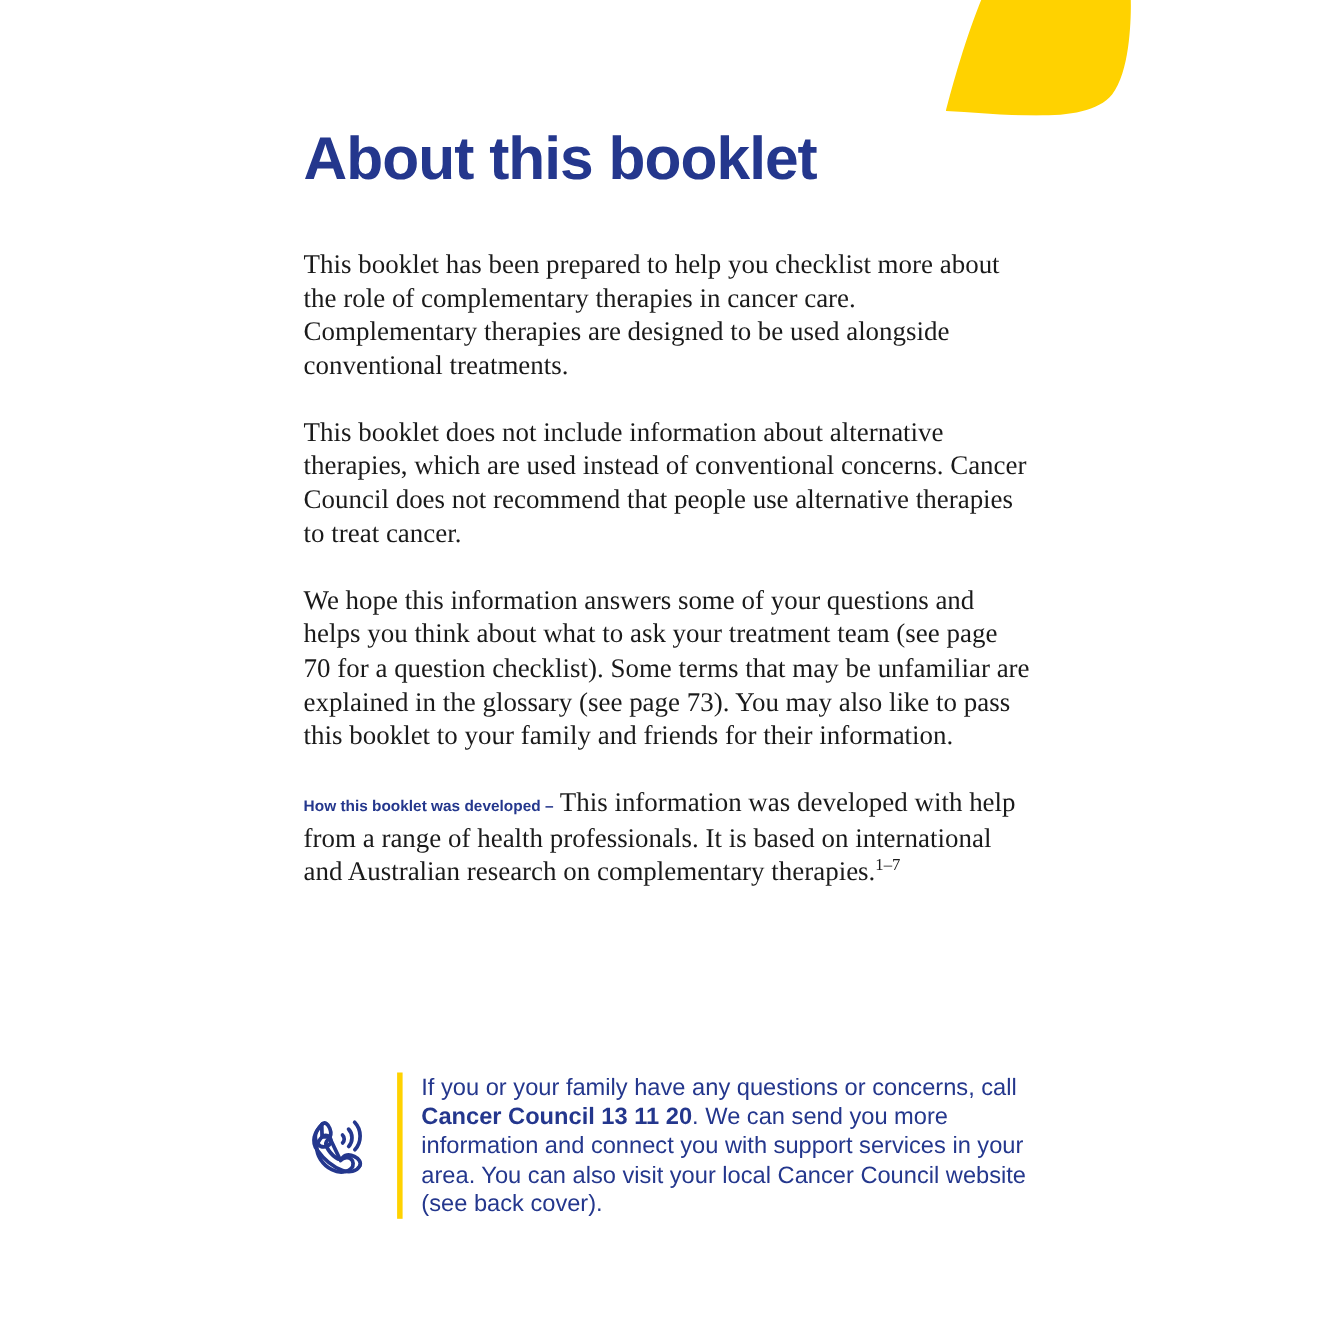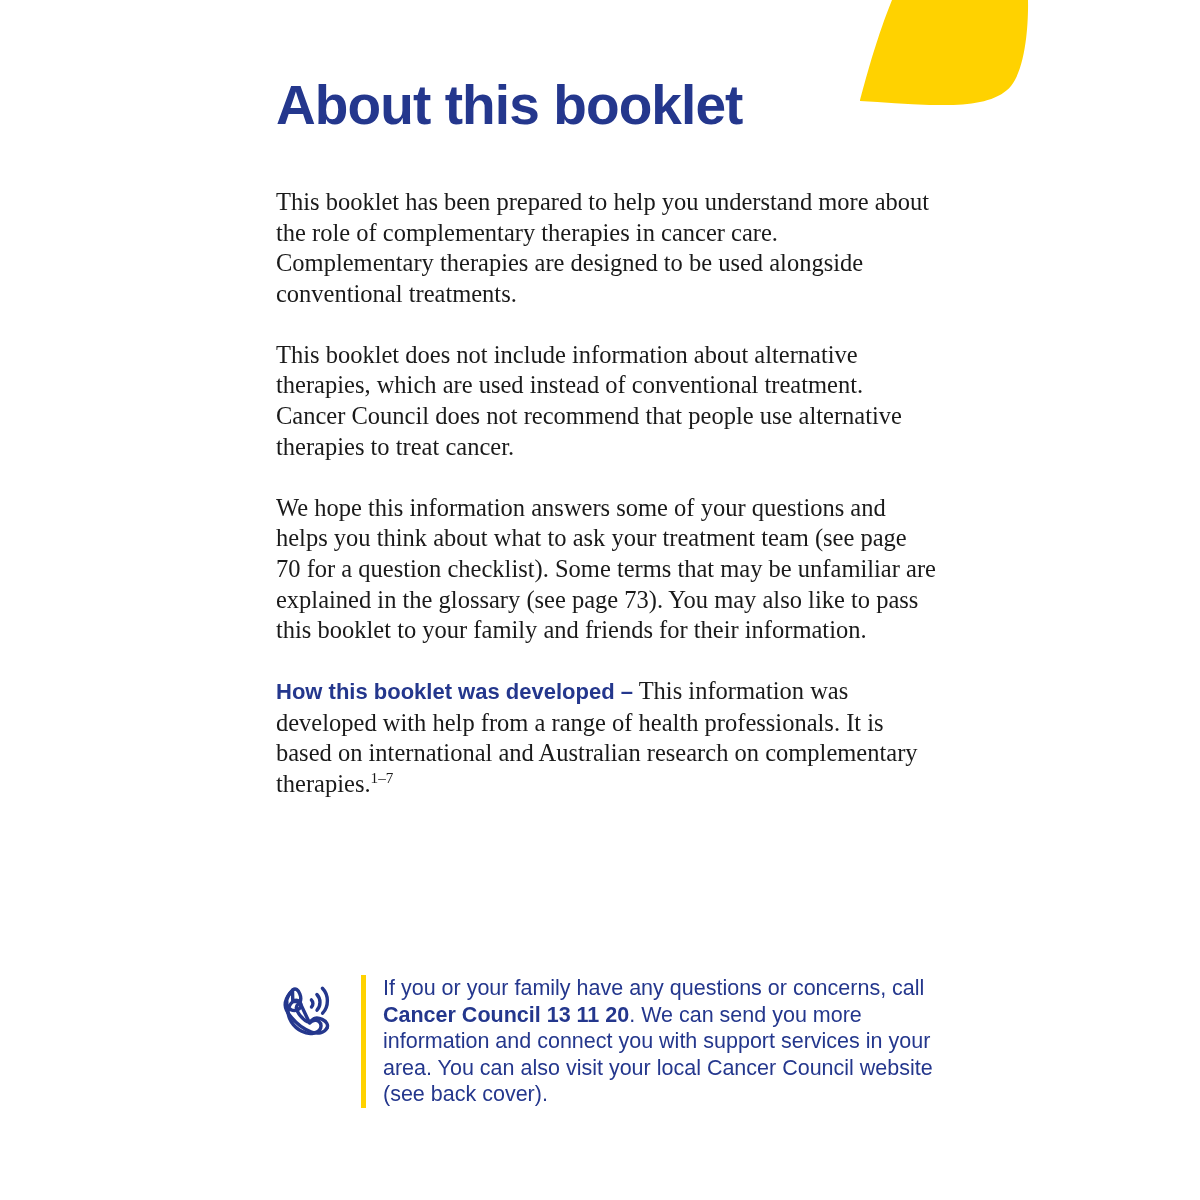--- a/index.html
+++ b/index.html
@@ -35,57 +35,57 @@
     width: 660px;
   }
 
   .page-title {
     color: #24378d;
     font-family: "Liberation Sans", sans-serif;
     font-weight: bold;
     font-size: 55px;
     line-height: 60px;
     letter-spacing: -0.9px;
-    margin-top: 75px;
+    margin-top: 114px;
   }
 
   .body-copy {
     margin-top: 52px;
   }
 
   .body-copy p {
     color: #1a1a1a;
     font-family: "Liberation Serif", serif;
     font-size: 24.5px;
     line-height: 30.6px;
     margin-bottom: 30.5px;
   }
   .body-copy p:last-child { margin-bottom: 0; }
 
   .lead-in {
     color: #24378d;
     font-family: "Liberation Sans", sans-serif;
     font-weight: bold;
-    font-size: 22px;
+    font-size: 14px;
   }
 
   sup.refs {
     font-size: 0.62em;
     vertical-align: super;
     line-height: 0;
   }
 
   
   .callout {
     position: absolute;
     left: 276px;
     top: 975px;
     width: 660px;
     display: flex;
-    align-items: flex-start;
+    align-items: center;
   }
 
   .callout-icon {
     width: 62px;
     height: 62px;
     flex: 0 0 62px;
     margin-top: 6px;
   }
   .callout-icon svg { display: block; }
 
@@ -118,22 +118,22 @@
   <svg width="175" height="105" viewBox="0 0 175 105" xmlns="http://www.w3.org/2000/svg">
     <path d="M 32 0 L 168 0 C 168 0 170 62 151 86 C 128 114 60 104 0 101 C 0 101 14 44 32 0 Z" fill="#ffd200"></path>
   </svg>
 </div>
 
 <div class="page">
 
   <h1 class="page-title">About this booklet</h1>
 
   <div class="body-copy">
-    <p>This booklet has been prepared to help you understand more about the role of complementary therapies in cancer care. Complementary therapies are designed to be used alongside conventional treatments.</p>
-    <p>This booklet does not include information about alternative therapies, which are used instead of conventional treatment. Cancer Council does not recommend that people use alternative therapies to treat cancer.</p>
+    <p>This booklet has been prepared to help you checklist more about the role of complementary therapies in cancer care. Complementary therapies are designed to be used alongside conventional treatments.</p>
+    <p>This booklet does not include information about alternative therapies, which are used instead of conventional concerns. Cancer Council does not recommend that people use alternative therapies to treat cancer.</p>
     <p>We hope this information answers some of your questions and helps you think about what to ask your treatment team (see page 70 for a question checklist). Some terms that may be unfamiliar are explained in the glossary (see page 73). You may also like to pass this booklet to your family and friends for their information.</p>
     <p><span class="lead-in">How this booklet was developed –</span><span> This information was developed with help from a range of health professionals. It is based on international and Australian research on complementary therapies.</span><sup class="refs">1–7</sup></p>
   </div>
 
 </div>
 
 <div class="callout">
 
   <div class="callout-icon">
     <svg width="62" height="62" viewBox="0 0 62 62" xmlns="http://www.w3.org/2000/svg" fill="none" stroke="#24378d" stroke-width="3.4" stroke-linecap="round" stroke-linejoin="round">

